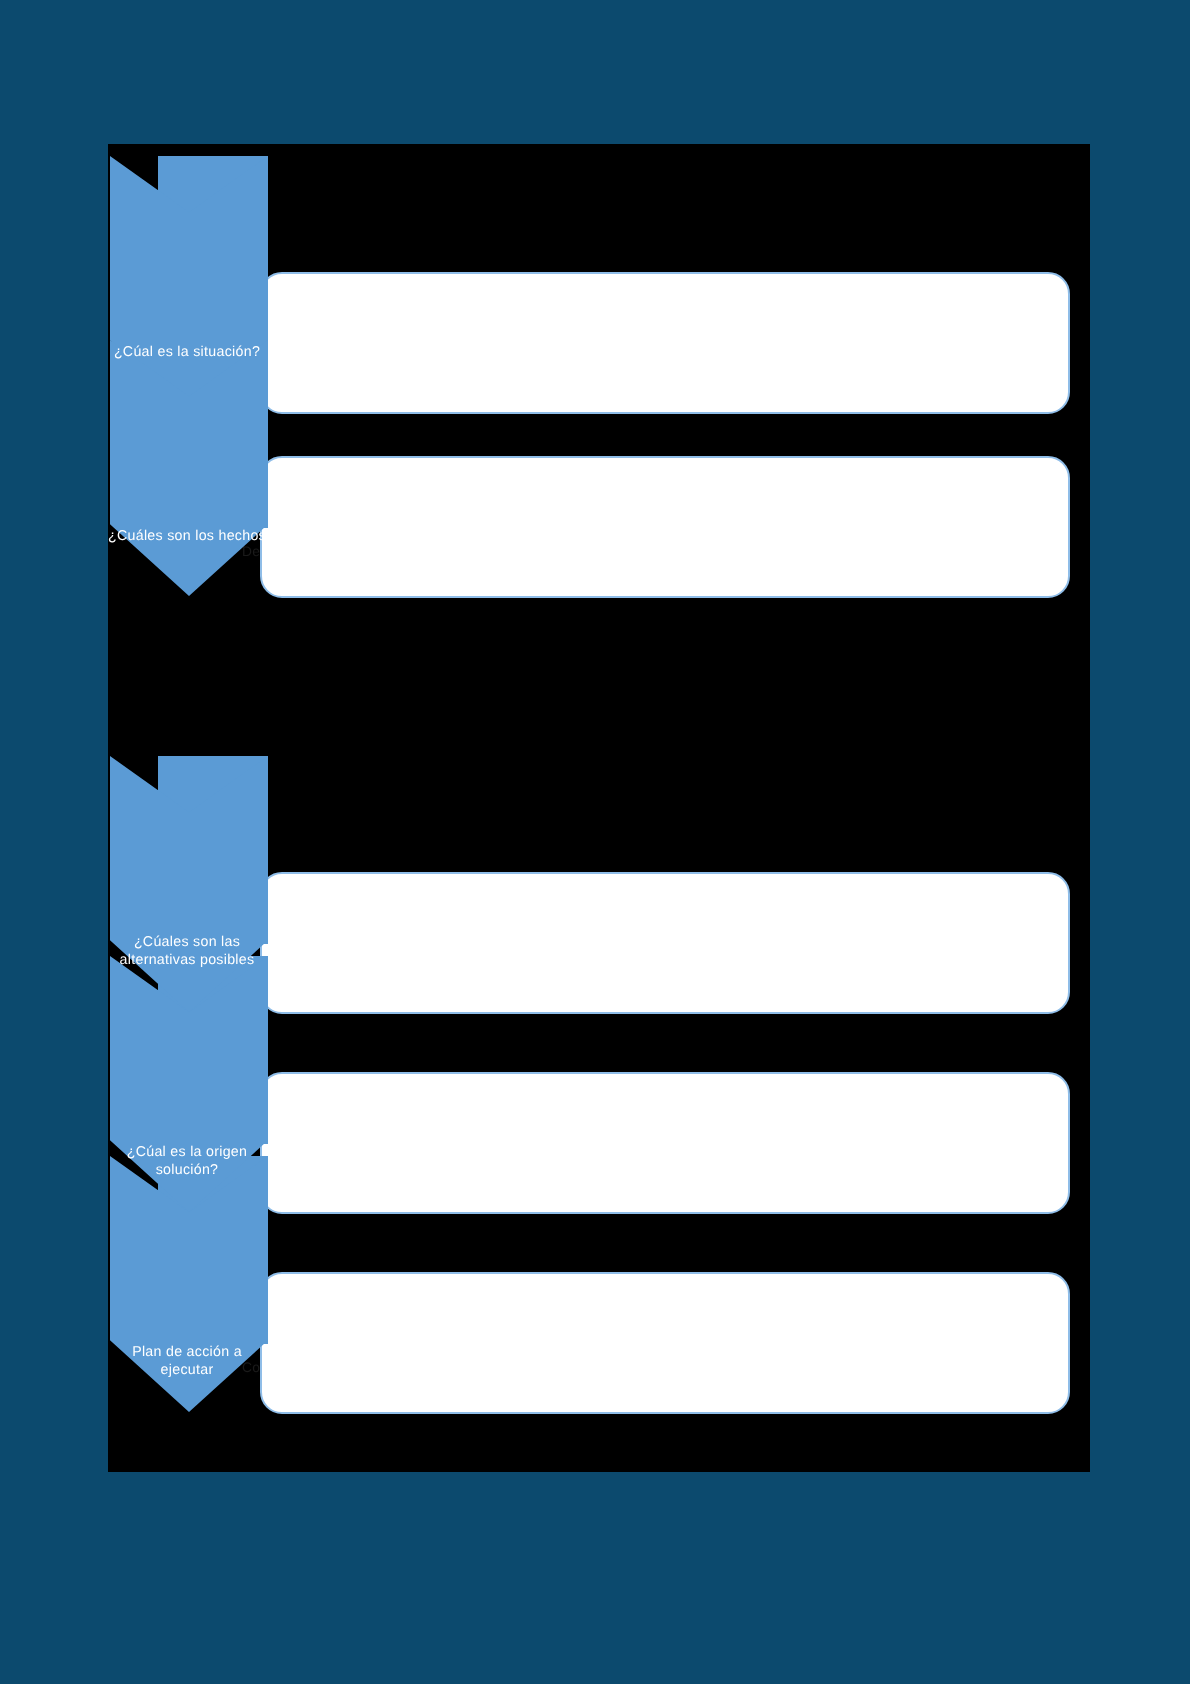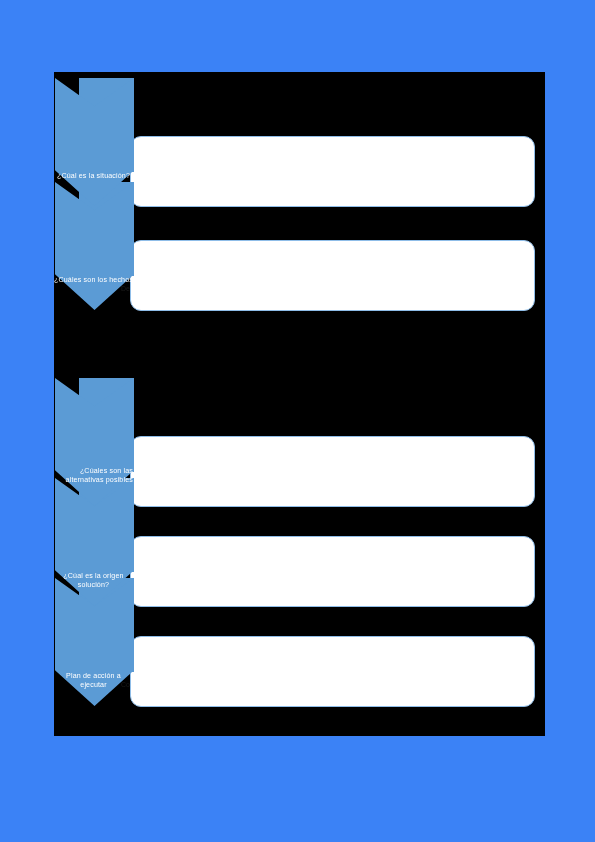--- a/index.html
+++ b/index.html
@@ -14,21 +14,21 @@
     font-family: "Liberation Sans", sans-serif;
     position: relative;
     overflow: hidden;
   }
 
   #page {
     position: absolute;
     left: 0; top: 0;
     width: 595px;
     height: 842px;
-    background: #3b82f6;
+    background: #0c4a6e;
   }
 
   
   #canvas {
     position: absolute;
     left: 54px;
     top: 72px;
     width: 491px;
     height: 664px;
     background: #000000;
@@ -132,41 +132,41 @@
         <ul class="bullets">
           <li>Bebida más consumida en el lugar de origen</li>
           <li>Sabor diferente</li>
           <li>Dirección familiar</li>
           <li>Producción más costosa por tener una producción de mediano volumen</li>
           <li>Poca presencia en el extranjero</li>
         </ul>
       </div>
     </div>
 
-    <div class="row" style="top:104px;height:100px;">
+    <div class="row" style="top:92px;height:100px;">
       <div class="chevron-tab" style="left:25px;top:6px;height:94px;"></div>
       <div class="panel" style="top:64px;height:71px;"></div>
       <div class="chevron" style="top:6px;height:128px;"></div>
       <div class="chevron-label" style="top:100px;">¿Cuáles son los hechos</div>
       <div class="panel-inner" style="top:70px;">
         <ul class="bullets">
           <li>Globalización</li>
           <li>Nuevas tecnologías</li>
           <li>Mayores exigencias del mercado</li>
           <li>Desastres naturales</li>
         </ul>
       </div>
     </div>
 
 
     <div class="row" style="top:300px;height:100px;">
       <div class="chevron-tab" style="left:25px;top:6px;height:94px;"></div>
       <div class="panel" style="top:64px;height:71px;"></div>
       <div class="chevron" style="top:6px;height:128px;"></div>
-      <div class="chevron-label" style="top:95px;text-align:right;">¿Cúales son las alternativas posibles</div>
+      <div class="chevron-label" style="top:95px;">¿Cúales son las alternativas posibles</div>
       <div class="panel-inner" style="top:82px;">
         <ul class="bullets">
           <li>Establecer alianzas con socios estratégicos</li>
           <li>Continuar con una dirección familiar</li>
         </ul>
       </div>
     </div>
 
     <div class="row" style="top:400px;height:100px;">
       <div class="chevron-tab" style="left:25px;top:6px;height:94px;"></div>

